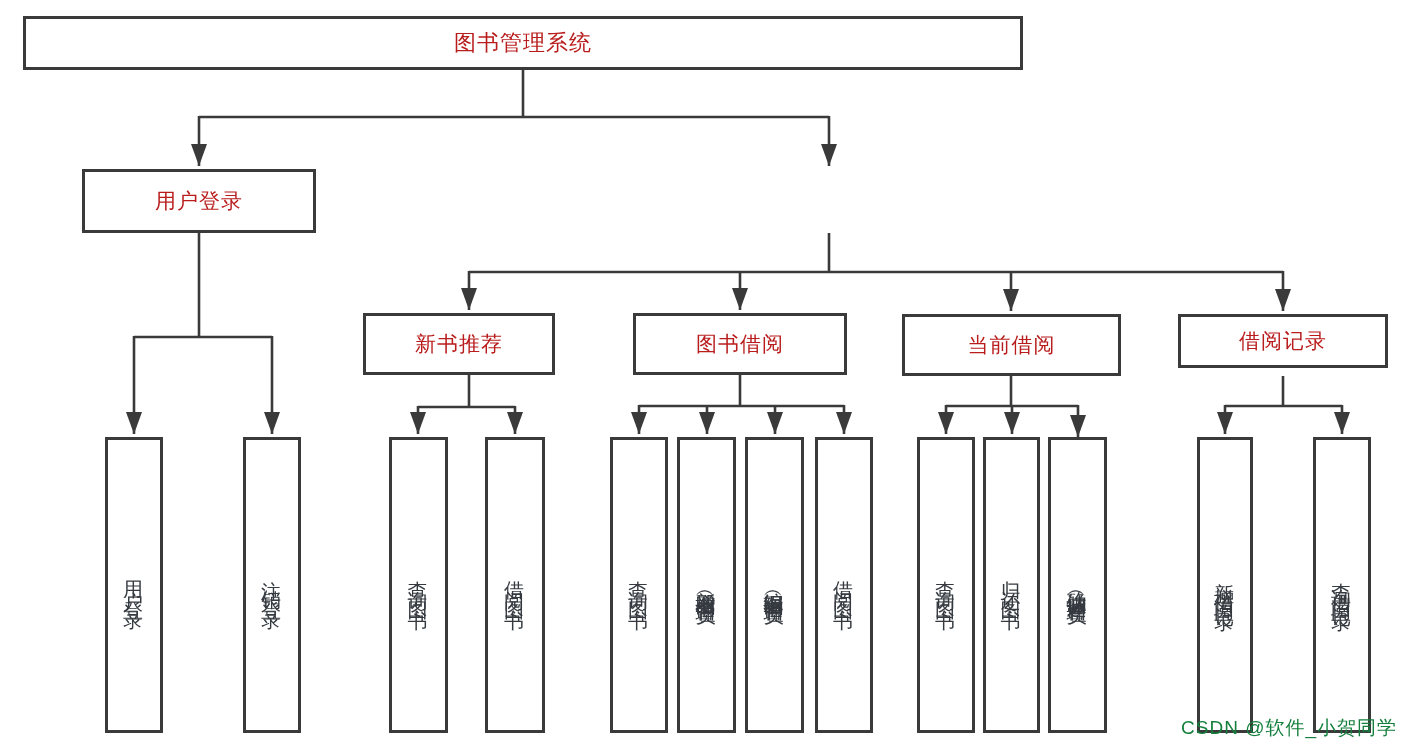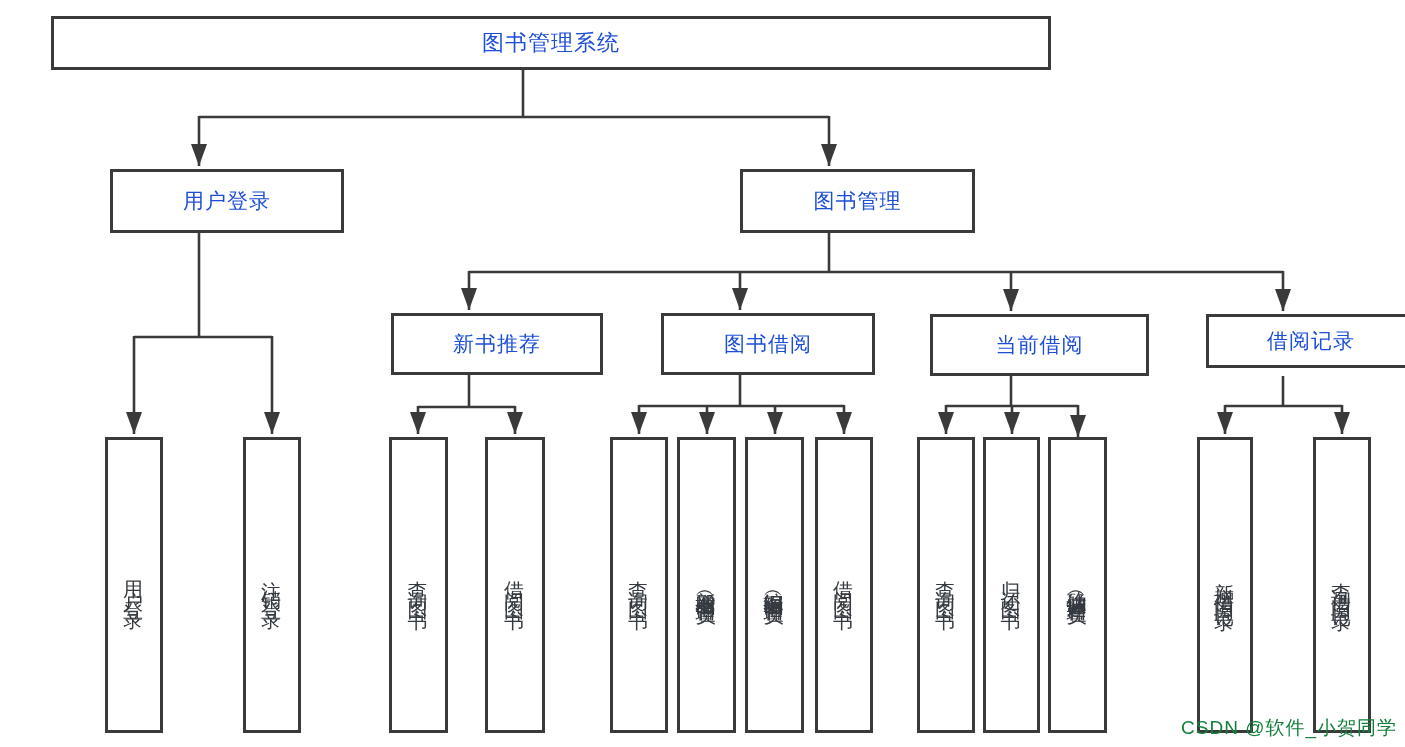--- a/index.html
+++ b/index.html
@@ -10,25 +10,24 @@
     font-family:"Liberation Sans","DejaVu Sans",sans-serif;
     overflow:hidden;
   }
   #wires{position:absolute;left:0;top:0;width:1405px;height:747px;}
   .hbox{
     position:absolute;
     box-sizing:border-box;
     border:3px solid #3a3a3a;
     background:#ffffff;
     display:flex;align-items:center;justify-content:center;
-    color:#1d4ed8;
+    color:#b91c1c;
     font-size:21px;
     letter-spacing:1px;
     white-space:nowrap;
-    margin-left:28px;
   }
   .vbox{
     position:absolute;
     box-sizing:border-box;
     border:3px solid #3a3a3a;
     background:#ffffff;
     display:flex;align-items:center;justify-content:center;
     color:#353a40;
     font-size:20px;
     writing-mode:vertical-rl;
@@ -98,23 +97,22 @@
       <line x1="1283" y1="376" x2="1283" y2="406"></line>
       <line x1="1225" y1="406" x2="1342" y2="406"></line>
       <line x1="1225" y1="405" x2="1225" y2="434" marker-end="url(#arrow)"></line>
       <line x1="1342" y1="405" x2="1342" y2="434" marker-end="url(#arrow)"></line>
     </g>
   </svg>
 
   <div class="hbox" style="left:23px;top:16px;width:1000px;height:54px;font-size:22px;">图书管理系统</div>
 
   <div class="hbox" style="left:82px;top:169px;width:234px;height:64px;">用户登录</div>
-  <div class="hbox" style="left:712px;top:169px;width:235px;height:64px;">图书管理</div>
 
-  <div class="hbox" style="left:363px;top:313px;width:212px;height:62px;">新书推荐</div>
+  <div class="hbox" style="left:363px;top:313px;width:192px;height:62px;">新书推荐</div>
   <div class="hbox" style="left:633px;top:313px;width:214px;height:62px;text-align:center;">图书借阅</div>
   <div class="hbox" style="left:902px;top:314px;width:219px;height:62px;">当前借阅</div>
   <div class="hbox" style="left:1178px;top:314px;width:210px;height:54px;">借阅记录</div>
 
   <div class="vbox sp4" style="left:105px;width:58px;">用户登录</div>
   <div class="vbox sp4" style="left:243px;width:58px;">注销登录</div>
 
   <div class="vbox sp4" style="left:389px;width:59px;">查询图书</div>
   <div class="vbox sp4" style="left:485px;width:60px;">借阅图书</div>
 

